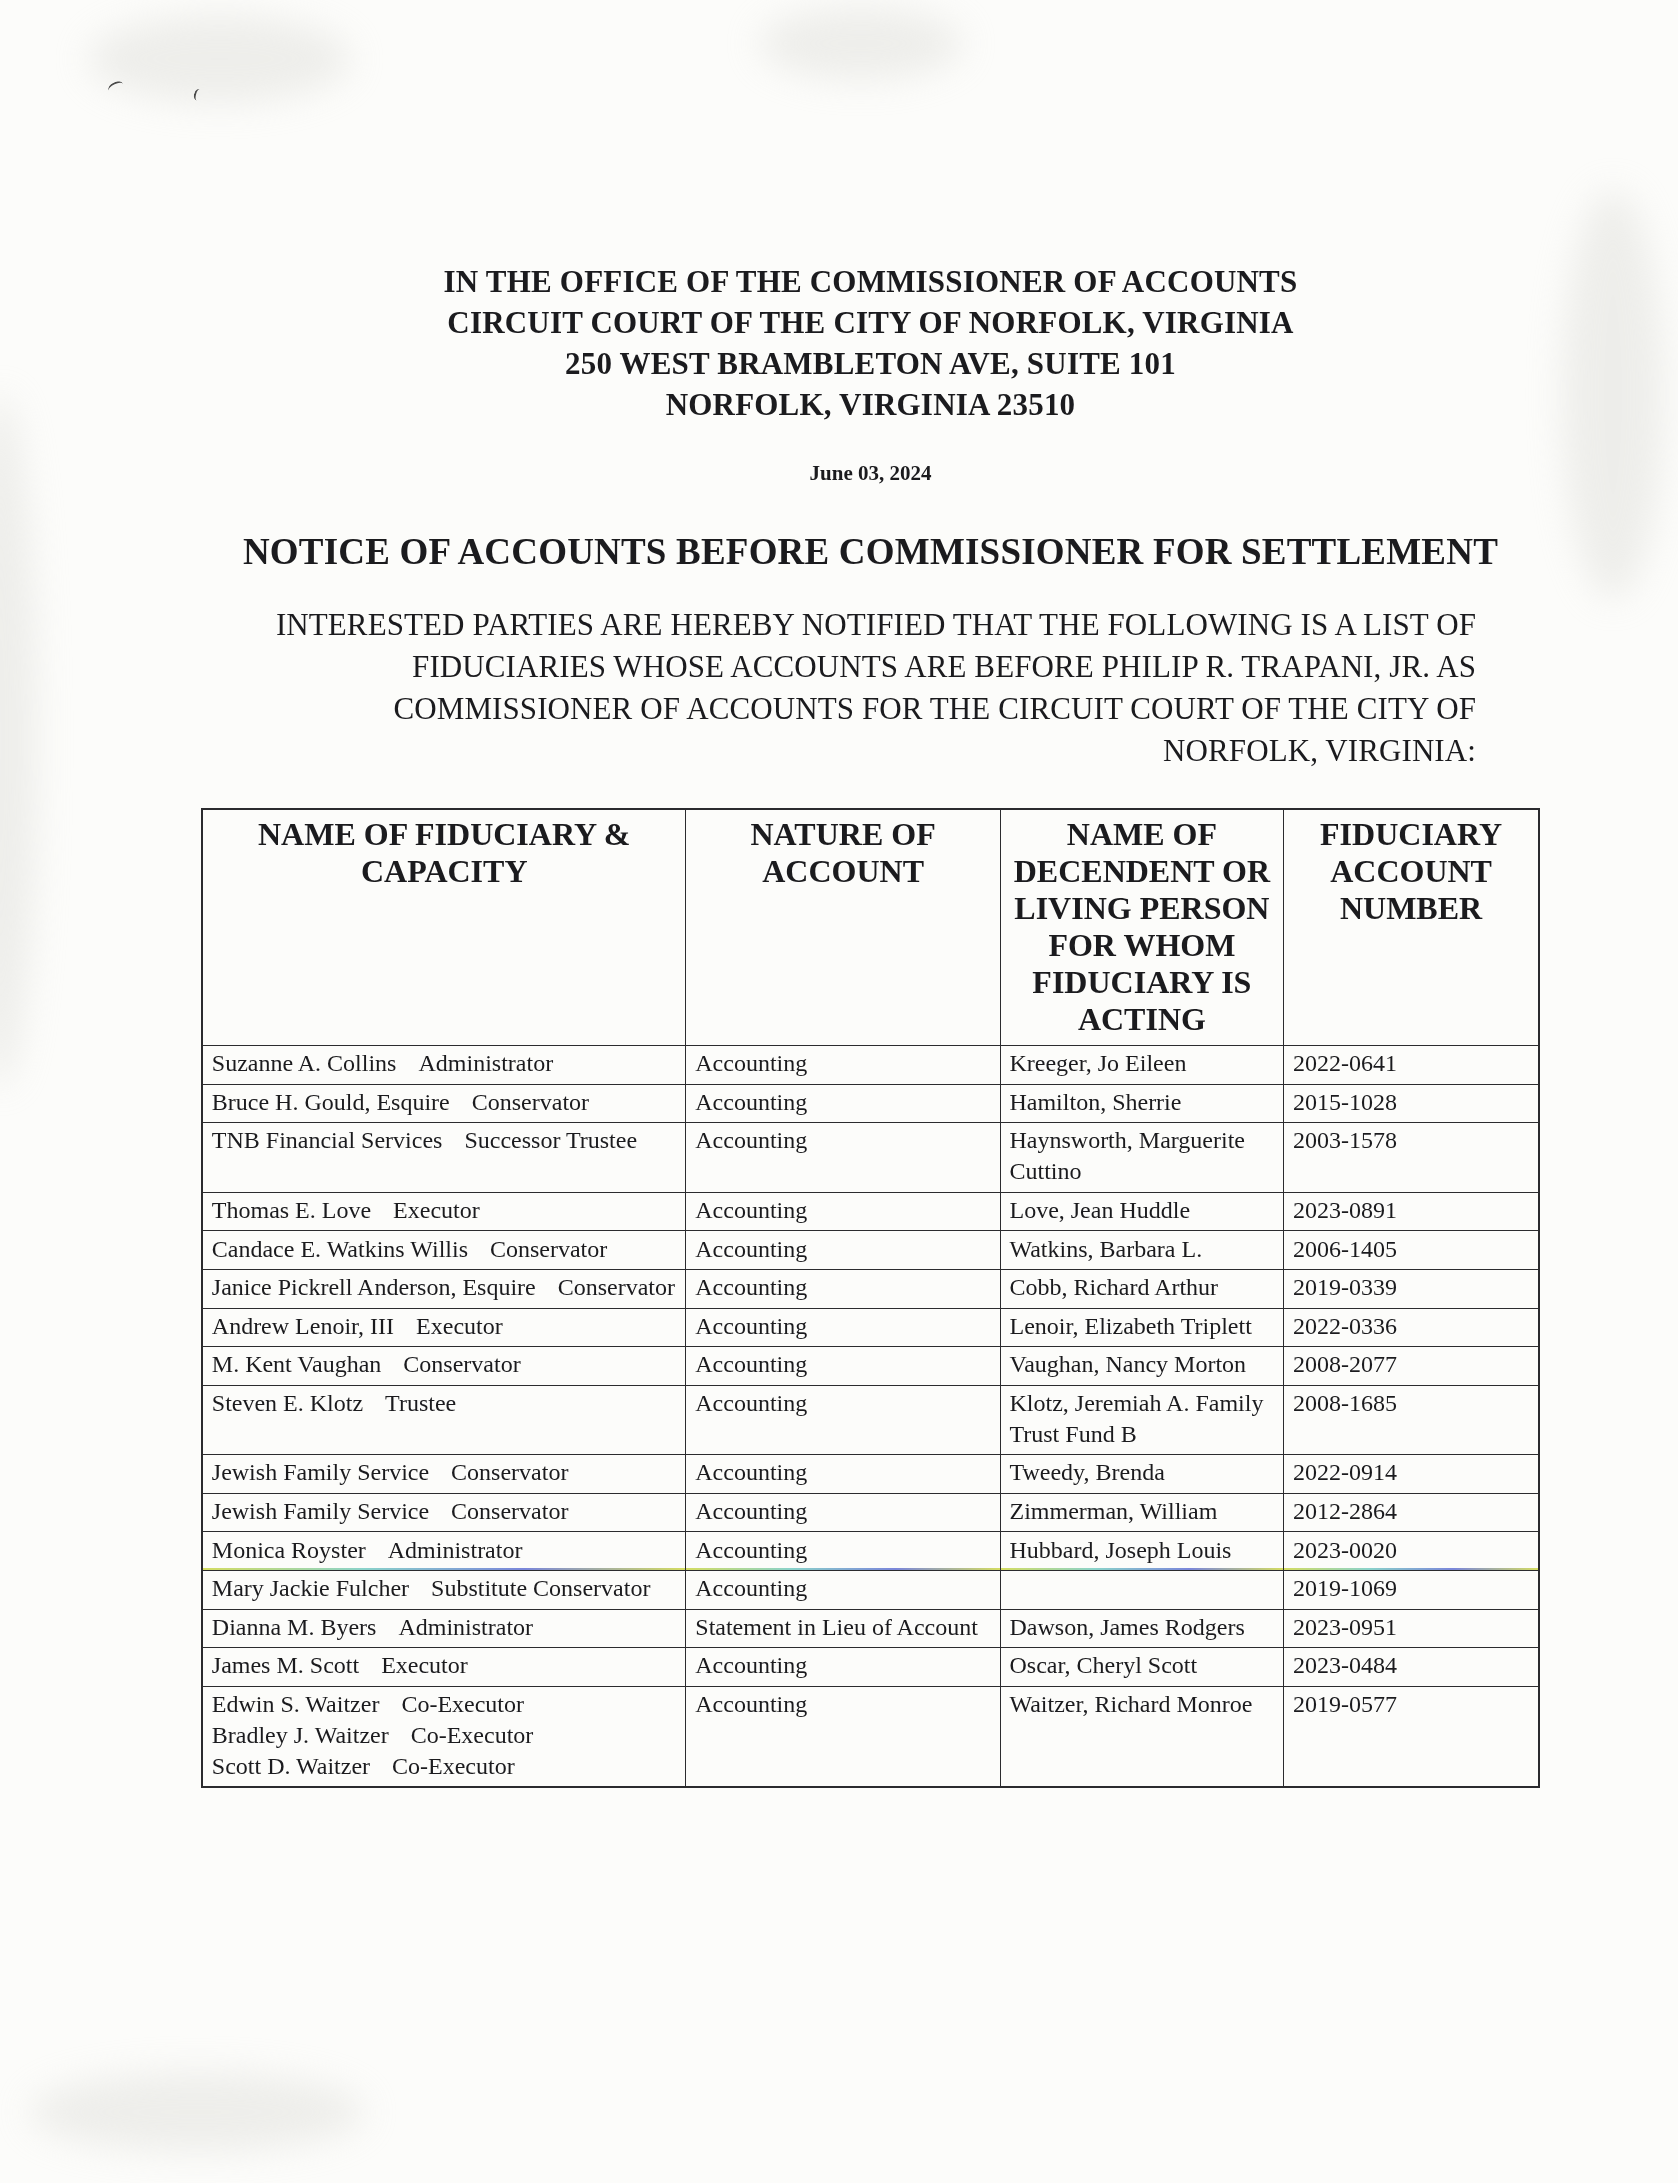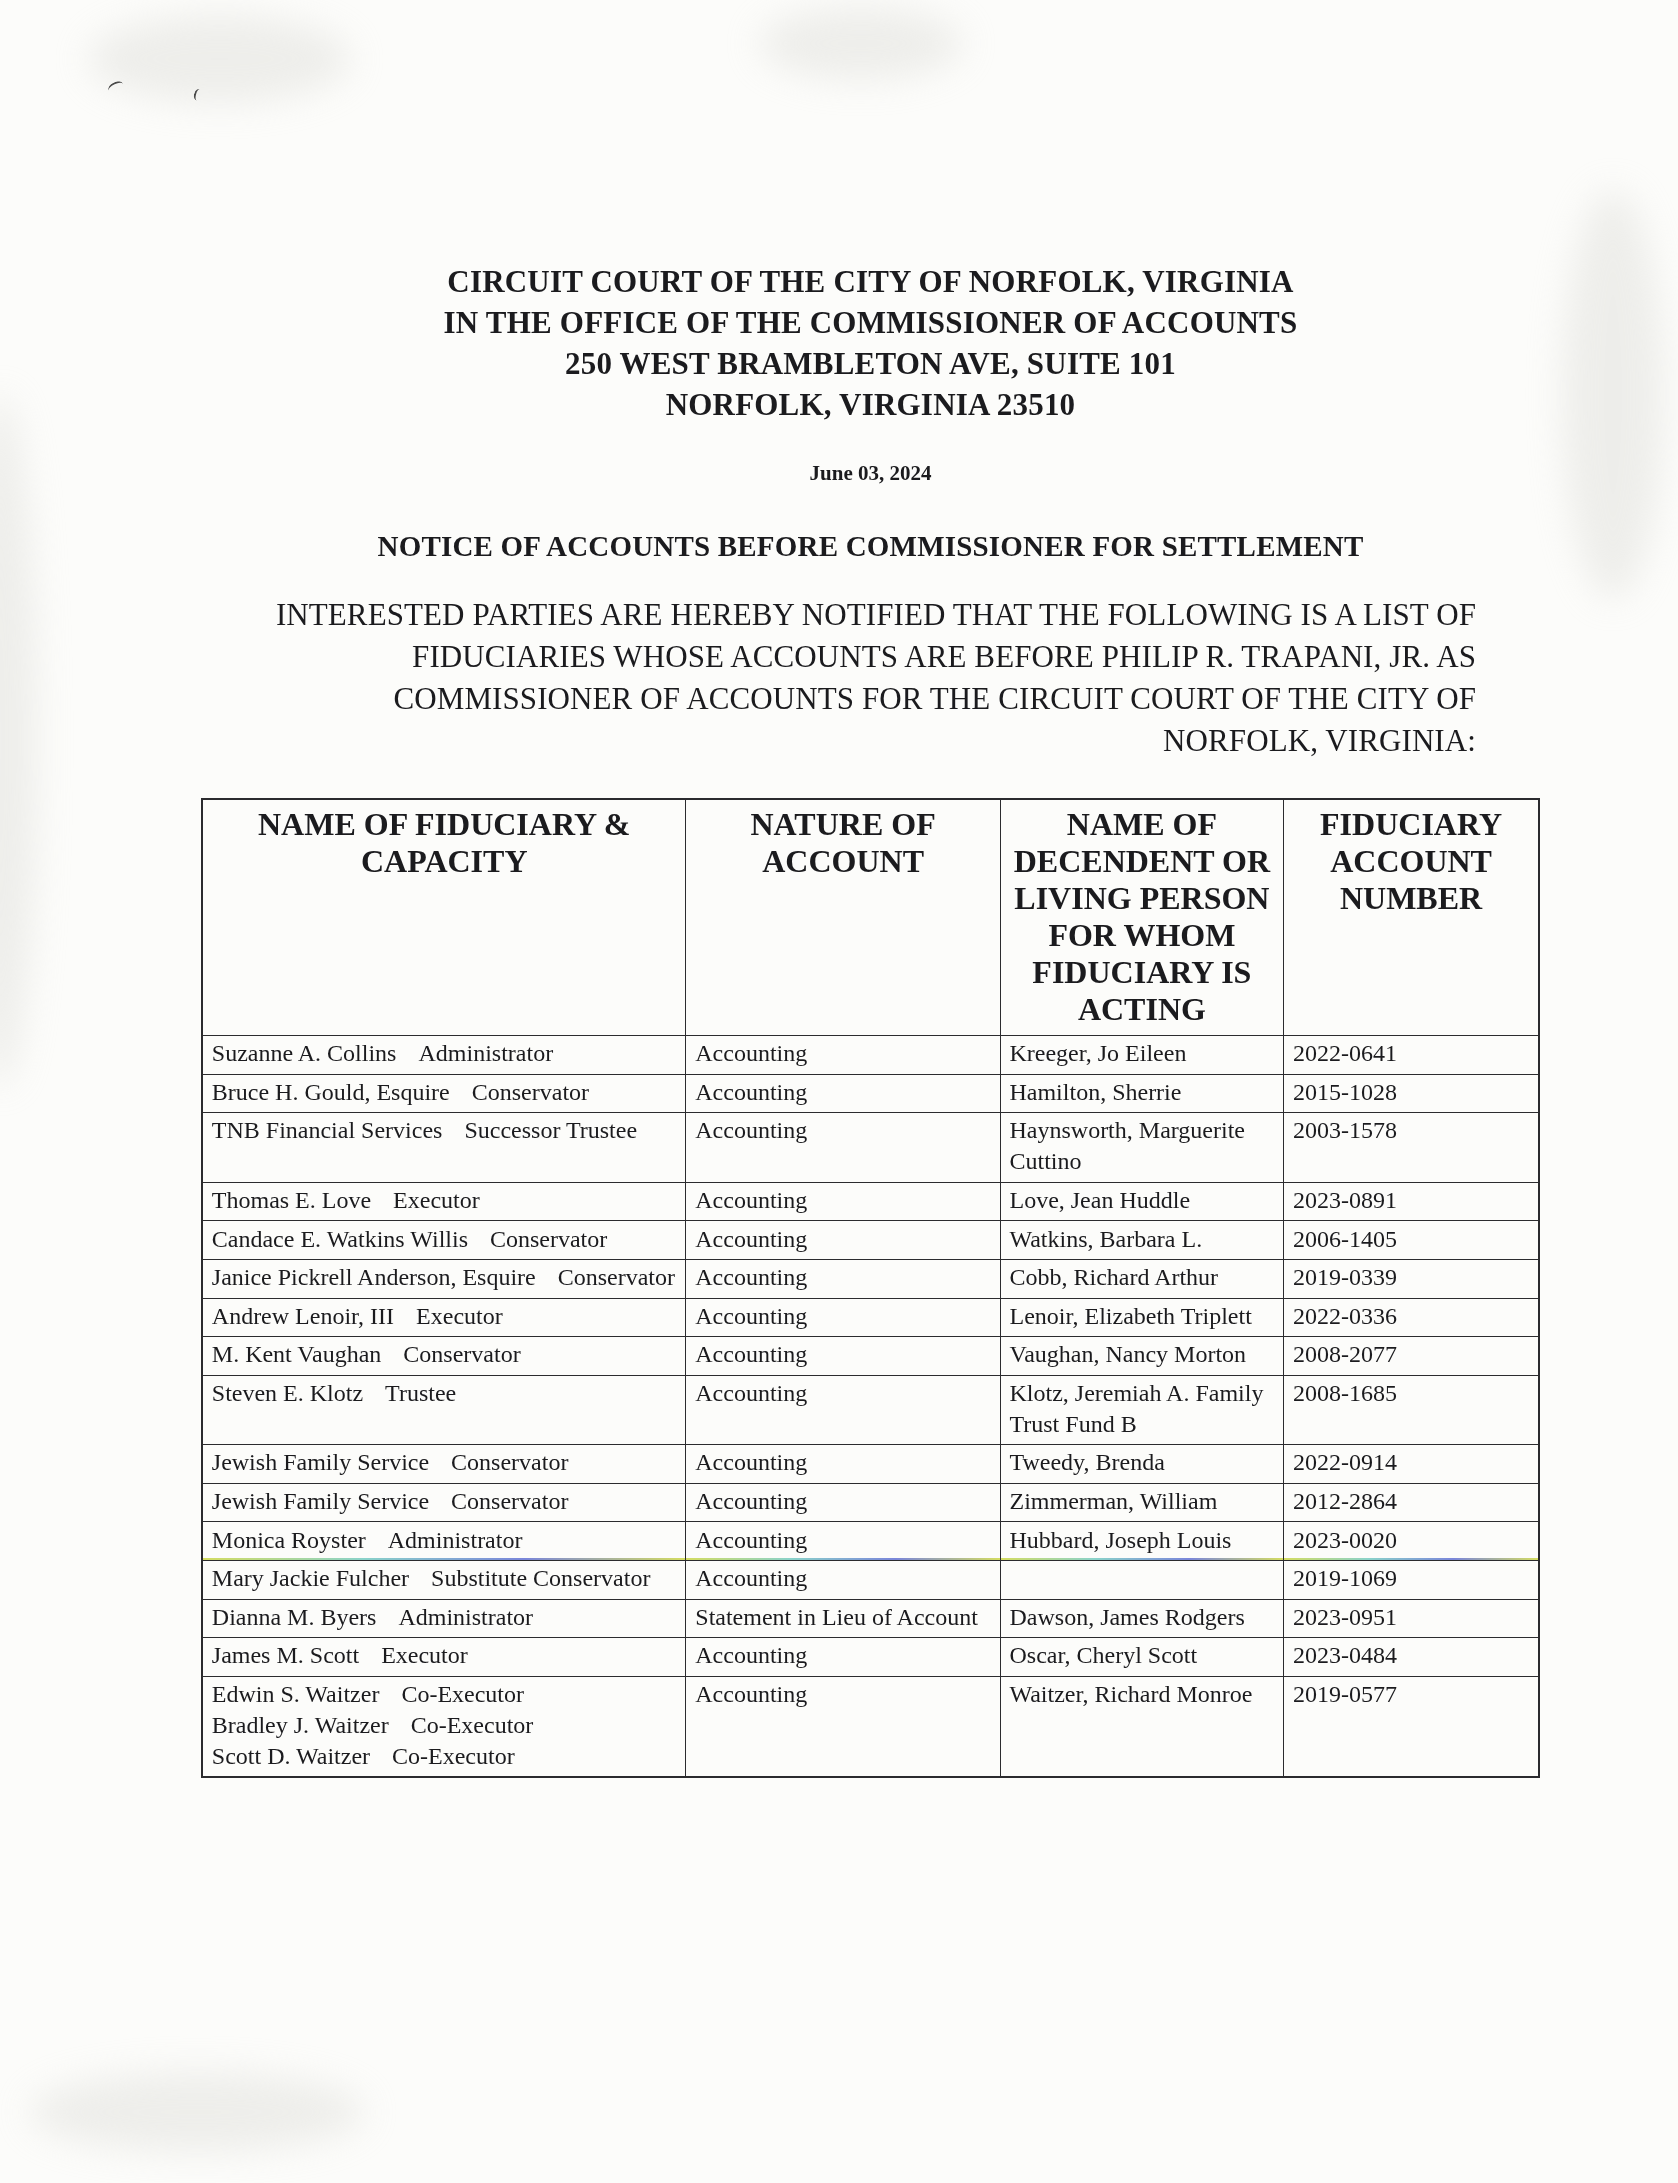--- a/index.html
+++ b/index.html
@@ -8,21 +8,21 @@
     background:#fcfcfa;
     font-family:"Liberation Serif","DejaVu Serif",serif;
     color:#1b1b1e;
     position:relative;
     overflow:hidden;
   }
   .content { position:absolute; left:201px; top:261px; width:1339px; }
 
   .header-block { text-align:center; font-weight:bold; font-size:31px; line-height:41px; letter-spacing:0.2px; }
   .doc-date { text-align:center; font-weight:bold; font-size:21px; margin-top:36px; }
-  .notice-title { text-align:center; font-weight:bold; font-size:29px; margin-top:44px; letter-spacing:0.2px; }
+  .notice-title { text-align:center; font-weight:bold; font-size:37px; margin-top:44px; letter-spacing:0.2px; }
   .intro { text-align:right; font-weight:normal; font-size:31px; line-height:42px; margin:31px auto 4px auto; max-width:1211px; letter-spacing:0.1px; }
 
   table.accounts {
     border-collapse:collapse; table-layout:fixed;
     width:1339px; margin-top:36px;
     border:2.2px solid #2b2b2e;
   }
   table.accounts th, table.accounts td { border:1.5px solid #2b2b2e; vertical-align:top; }
   table.accounts th {
     font-size:32px; line-height:37px; font-weight:bold;
@@ -64,22 +64,22 @@
 <div class="smudge s2"></div>
 <div class="smudge s3"></div>
 <div class="smudge s4"></div>
 <div class="smudge s5"></div>
 <div class="pen-mark m1"></div>
 <div class="pen-mark m2"></div>
 
 <div class="content">
 
   <div class="header-block">
+    <div>IN THE OFFICE OF THE COMMISSIONER OF ACCOUNTS</div>
     <div>CIRCUIT COURT OF THE CITY OF NORFOLK, VIRGINIA</div>
-    <div>IN THE OFFICE OF THE COMMISSIONER OF ACCOUNTS</div>
     <div>250 WEST BRAMBLETON AVE, SUITE 101</div>
     <div>NORFOLK, VIRGINIA  23510</div>
   </div>
 
   <div class="doc-date">June 03, 2024</div>
 
   <div class="notice-title">NOTICE OF ACCOUNTS BEFORE COMMISSIONER FOR SETTLEMENT</div>
 
   <div class="intro">INTERESTED PARTIES ARE HEREBY NOTIFIED THAT THE FOLLOWING IS A LIST OF FIDUCIARIES WHOSE ACCOUNTS ARE BEFORE PHILIP R. TRAPANI, JR. AS COMMISSIONER OF ACCOUNTS FOR THE CIRCUIT COURT OF THE CITY OF NORFOLK, VIRGINIA:</div>
 

